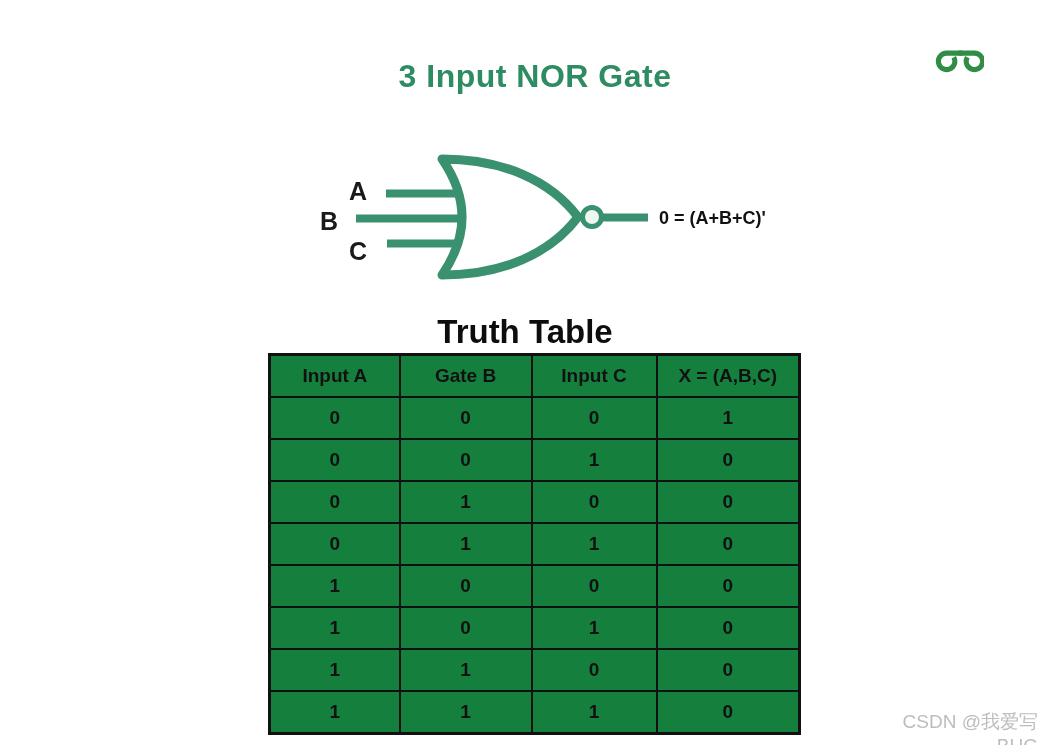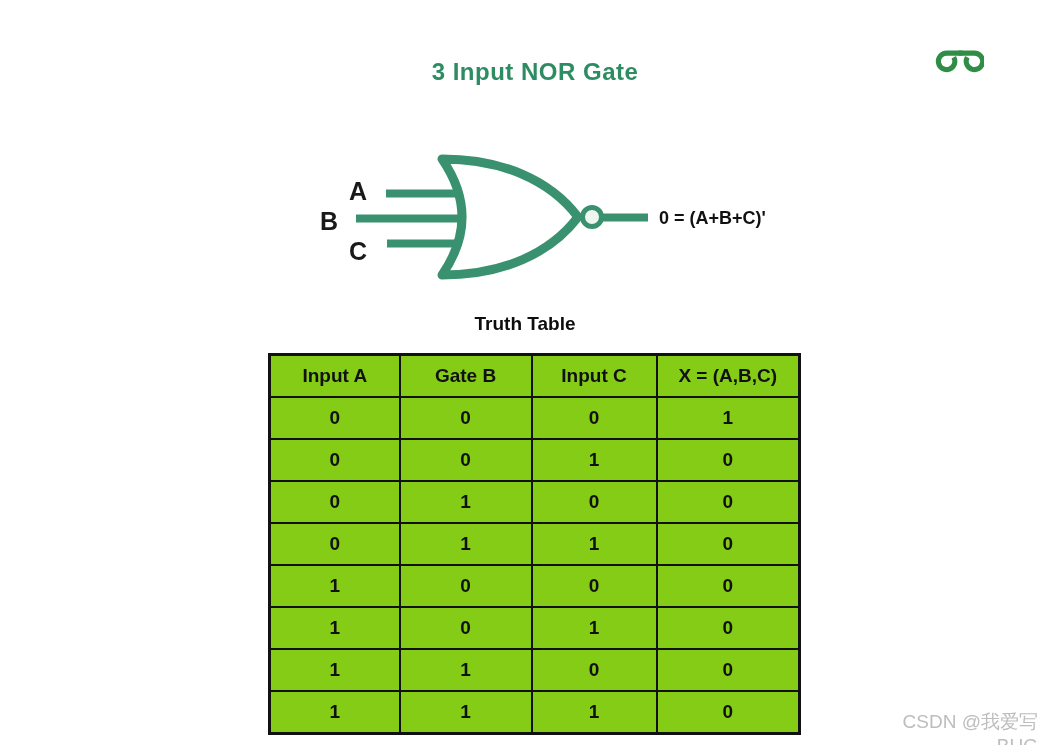--- a/index.html
+++ b/index.html
@@ -14,21 +14,21 @@
     height: 745px;
     background: #ffffff;
     overflow: hidden;
   }
   .page-title {
     position: absolute;
     left: 285px;
     top: 58px;
     width: 500px;
     text-align: center;
-    font-size: 24px;
+    font-size: 32px;
     font-weight: 700;
     letter-spacing: 0.5px;
     color: #2E8C62;
   }
   .logo {
     position: absolute;
     left: 932px;
     top: 48px;
   }
   .gate-figure {
@@ -47,33 +47,33 @@
     font-weight: 600;
     font-size: 18px;
     fill: #111111;
   }
   .truth-table-heading {
     position: absolute;
     left: 375px;
     top: 313px;
     width: 300px;
     text-align: center;
-    font-size: 19px;
+    font-size: 33px;
     font-weight: 700;
     color: #0d0d0d;
   }
   table.truth-table {
     position: absolute;
     left: 268px;
     top: 353px;
     width: 530px;
     border-collapse: collapse;
     border: 3px solid #111111;
     table-layout: fixed;
-    background: #84cc16;
+    background: #15803d;
   }
   table.truth-table th,
   table.truth-table td {
     border: 2px solid #111111;
     text-align: center;
     vertical-align: middle;
     padding: 0;
     color: #111111;
   }
   table.truth-table th {

